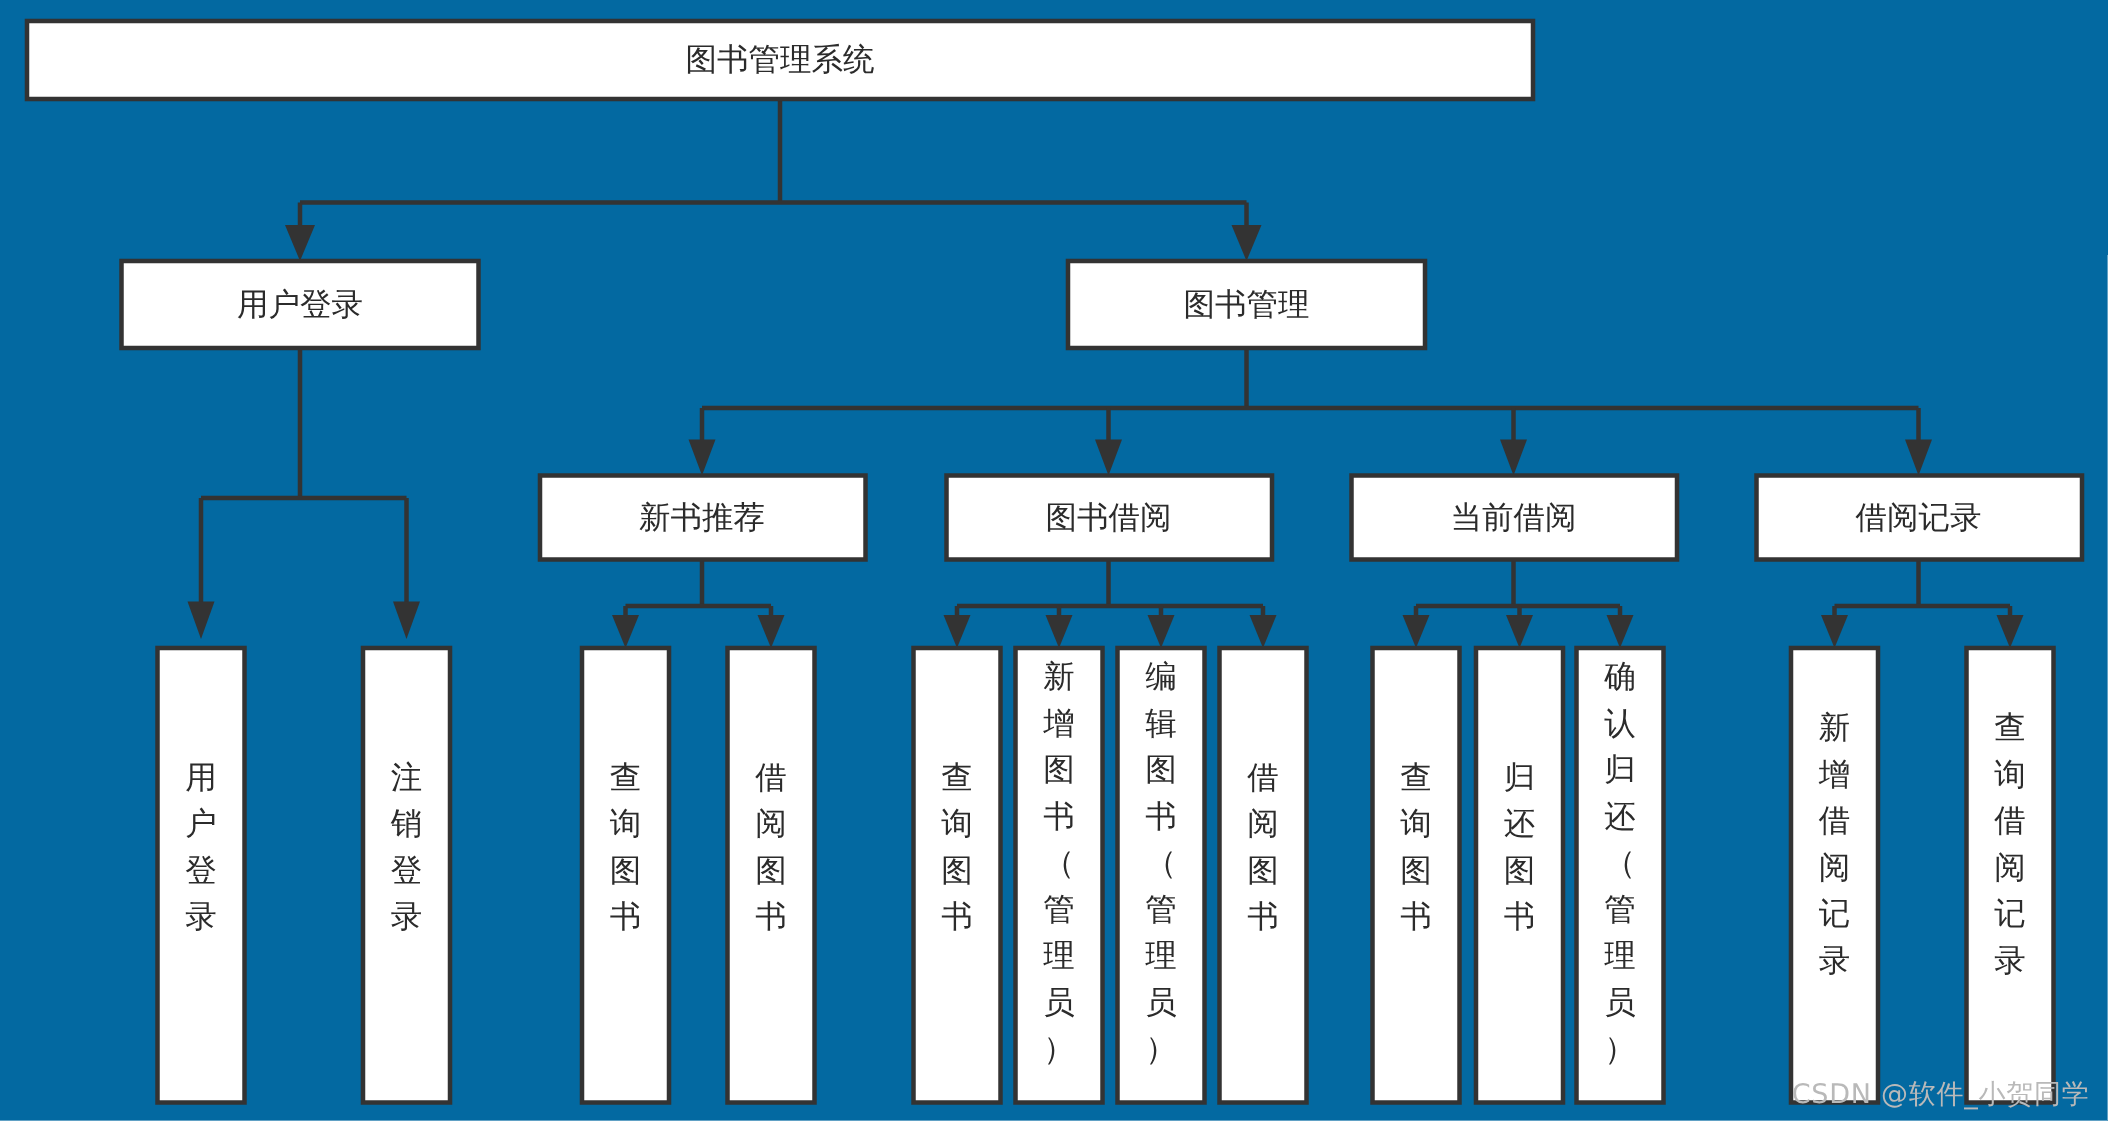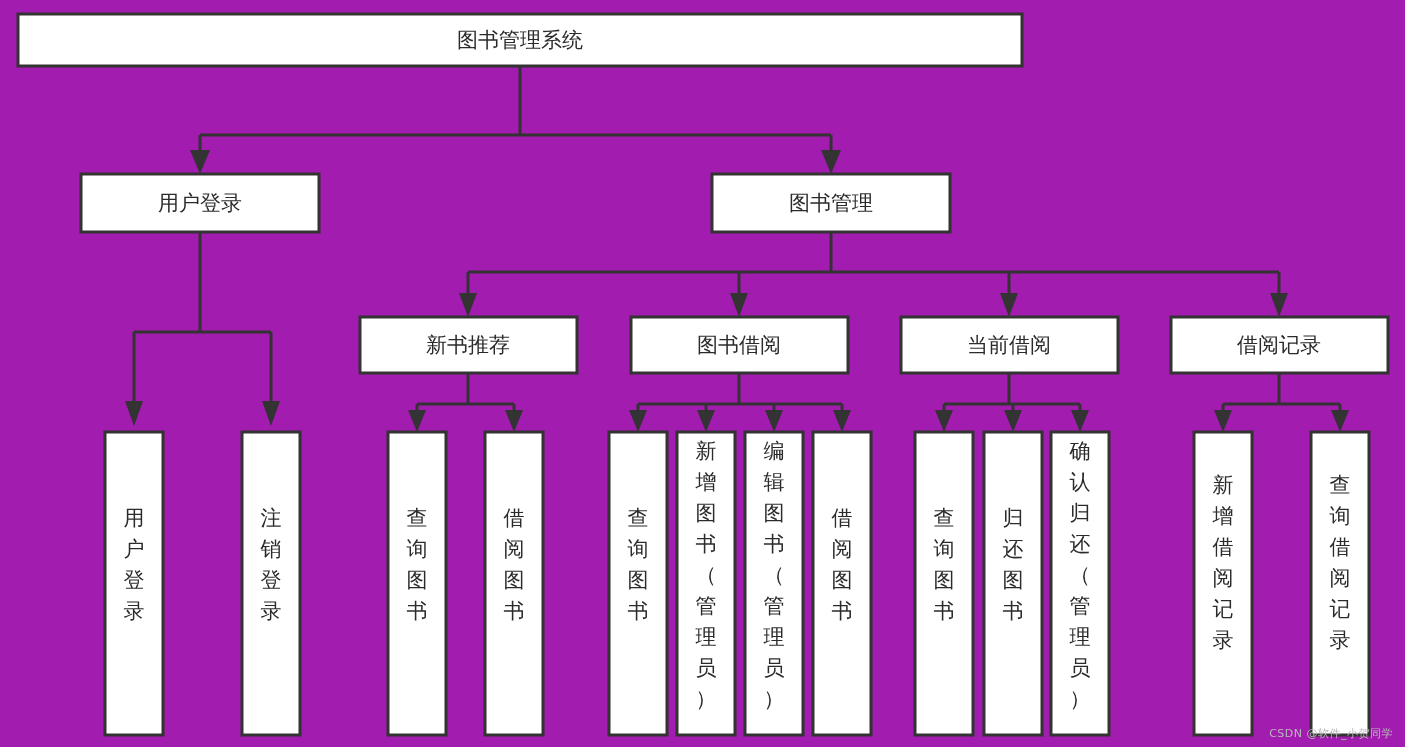--- a/index.html
+++ b/index.html
@@ -10,21 +10,21 @@
   body {
     width: 1405px;
     height: 747px;
     font-family: "DejaVu Sans", "Liberation Sans", sans-serif;
     overflow: hidden;
   }
   #diagram-root {
     position: relative;
     width: 1405px;
     height: 747px;
-    background: #a21caf;
+    background: #0369a1;
   }
   svg#flow-svg {
     position: absolute;
     left: 0;
     top: 0;
     width: 1405px;
     height: 747px;
   }
   .node-box {
     fill: #ffffff;
@@ -52,21 +52,21 @@
     font-family: "DejaVu Sans", "Liberation Sans", sans-serif;
     font-size: 21px;
     fill: #2b2b2b;
     text-anchor: middle;
   }
   .watermark-text {
     position: absolute;
     right: 12px;
     bottom: 6px;
     font-family: "DejaVu Sans", "Liberation Sans", sans-serif;
-    font-size: 11px;
+    font-size: 18px;
     color: #b9b9b9;
     letter-spacing: 0.5px;
     white-space: nowrap;
     user-select: none;
   }
 </style>
 </head>
 <body>
 
 <div id="diagram-root">

